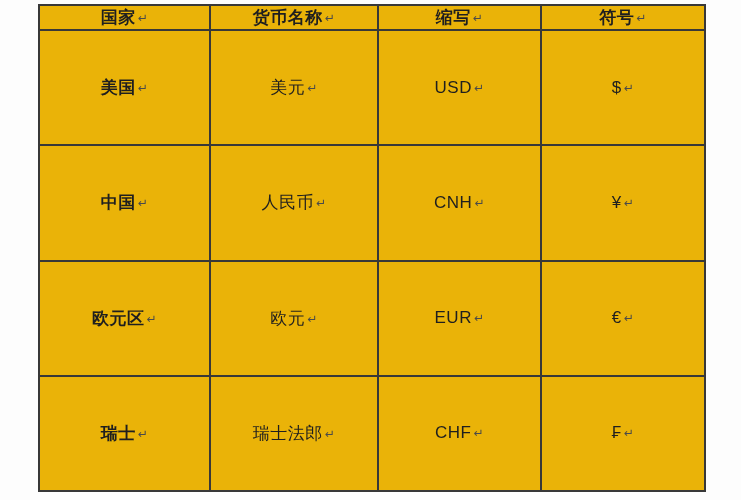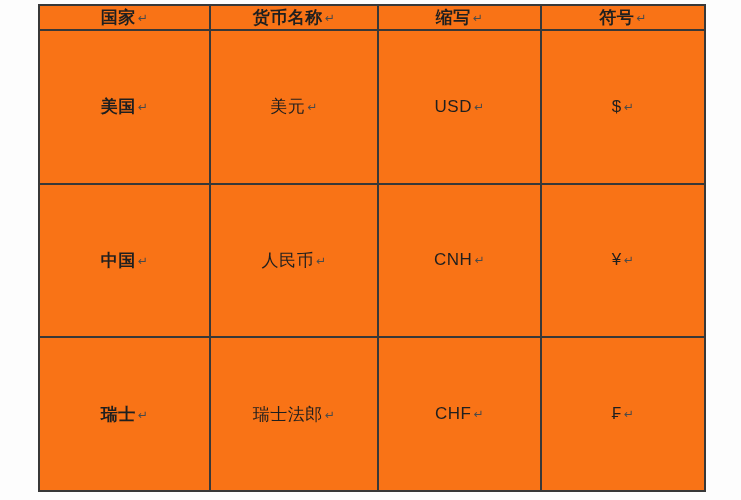--- a/index.html
+++ b/index.html
@@ -16,21 +16,21 @@
     overflow: hidden;
   }
   table.currency-table {
     position: absolute;
     left: 38px;
     top: 4px;
     width: 666px;
     height: 488px;
     border-collapse: collapse;
     table-layout: fixed;
-    background: #f97316;
+    background: #eab308;
   }
   .currency-table col.c1 { width: 171px; }
   .currency-table col.c2 { width: 168px; }
   .currency-table col.c3 { width: 163px; }
   .currency-table col.c4 { width: 164px; }
   .currency-table th,
   .currency-table td {
     border: 2px solid #383838;
     text-align: center;
     vertical-align: middle;
@@ -82,20 +82,26 @@
         <td><span>USD</span><span class="pmark">↵</span></td>
         <td><span>$</span><span class="pmark">↵</span></td>
       </tr>
       <tr>
         <td class="col-country"><span>中国</span><span class="pmark">↵</span></td>
         <td><span>人民币</span><span class="pmark">↵</span></td>
         <td><span>CNH</span><span class="pmark">↵</span></td>
         <td><span>¥</span><span class="pmark">↵</span></td>
       </tr>
       <tr>
+        <td class="col-country"><span>欧元区</span><span class="pmark">↵</span></td>
+        <td><span>欧元</span><span class="pmark">↵</span></td>
+        <td><span>EUR</span><span class="pmark">↵</span></td>
+        <td><span>€</span><span class="pmark">↵</span></td>
+      </tr>
+      <tr>
         <td class="col-country"><span>瑞士</span><span class="pmark">↵</span></td>
         <td><span>瑞士法郎</span><span class="pmark">↵</span></td>
         <td><span>CHF</span><span class="pmark">↵</span></td>
         <td><span>₣</span><span class="pmark">↵</span></td>
       </tr>
     </tbody>
   </table>
 </div>
 
 </body></html>

